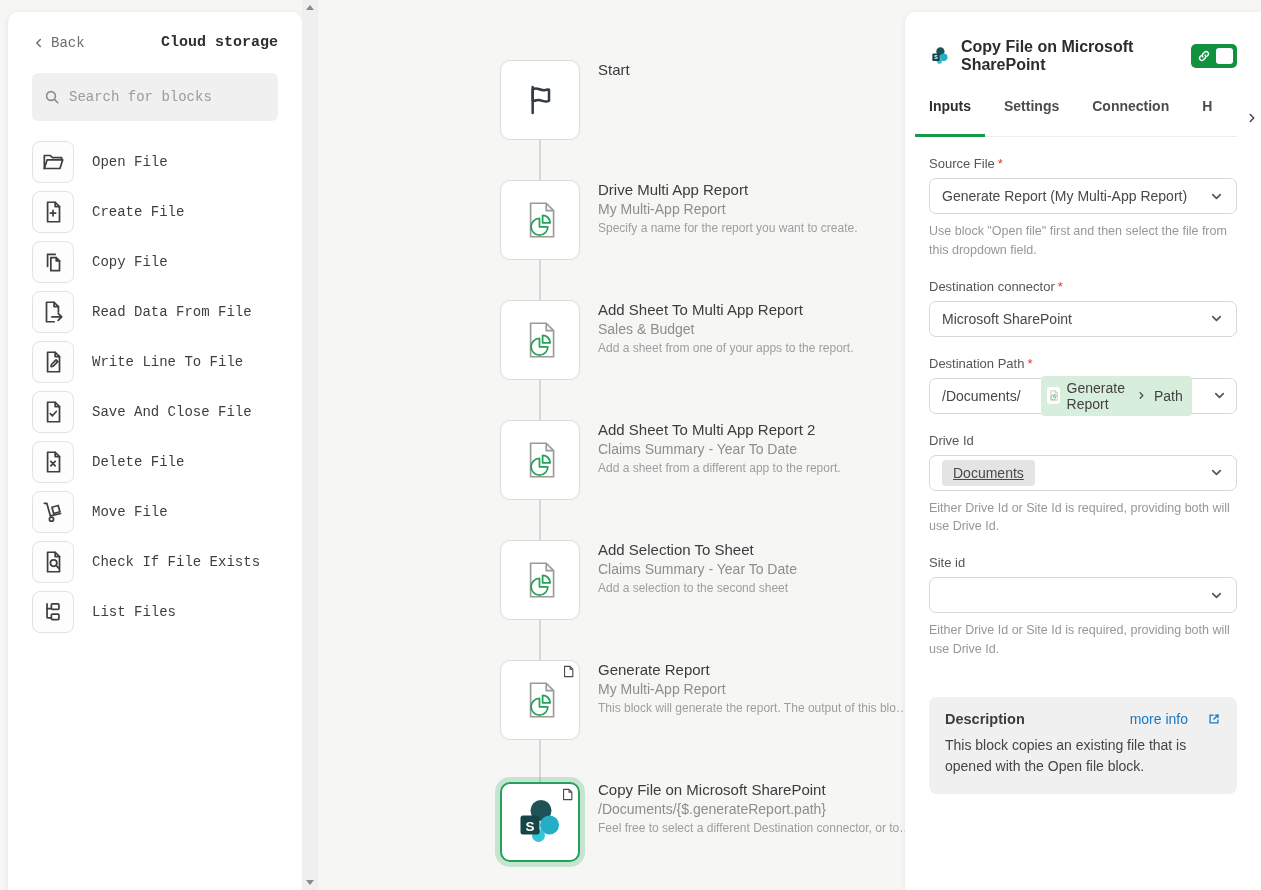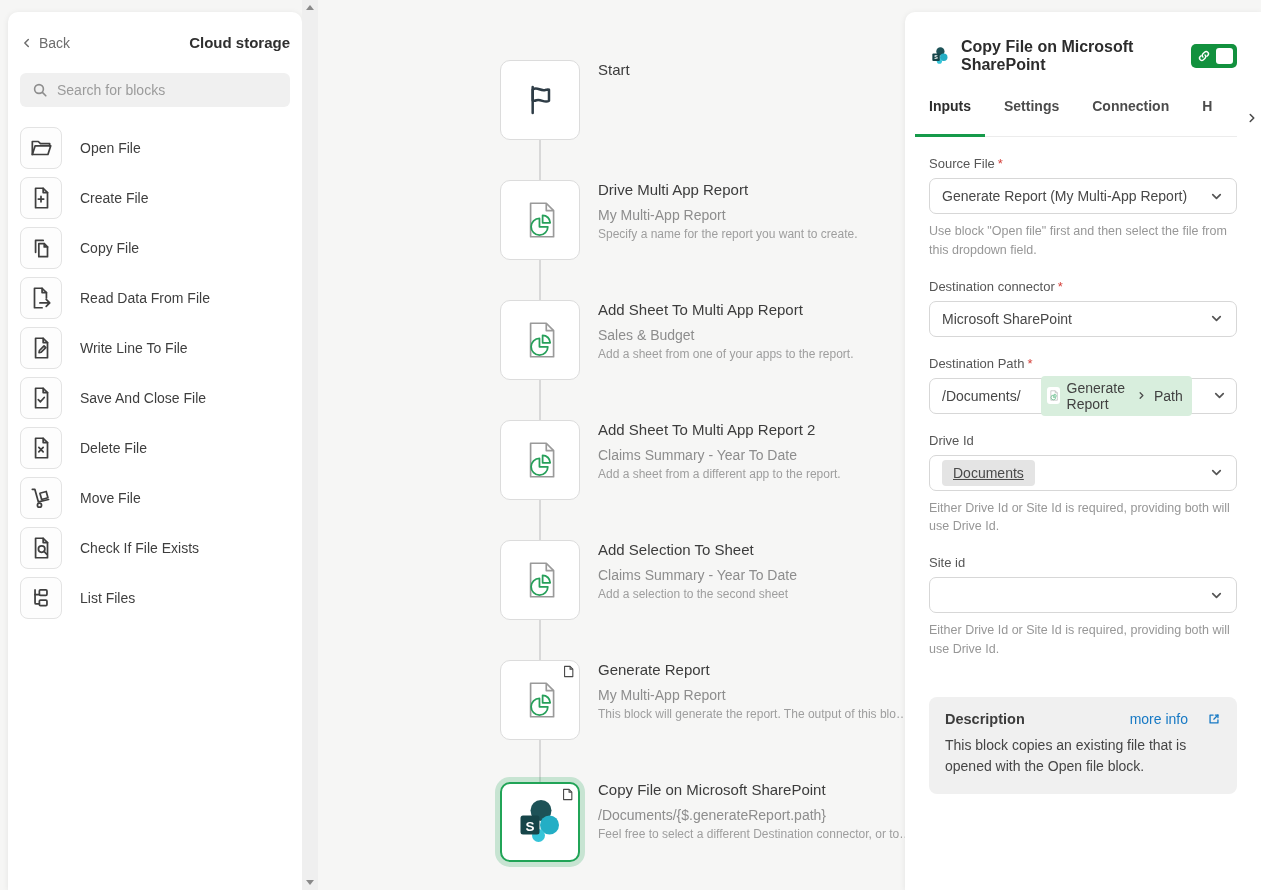--- a/index.html
+++ b/index.html
@@ -11,27 +11,28 @@
     overflow: hidden;
     color:#3c3c3c;
   }
   svg { display:block; }
 
   
   .sidebar {
     position:absolute; left:8px; top:12px; bottom:0; width:294px;
     background:#fff; border-radius:10px 10px 0 0;
     box-shadow:0 1px 6px rgba(0,0,0,.08);
-    padding:22px 12px;
+    padding:22px 24px;
+    font-family:Liberation Mono, monospace;
   }
   .sb-header { display:flex; justify-content:space-between; align-items:center; }
   .back-link { display:flex; align-items:center; gap:5px; color:#6d6d6d; font-size:14px; cursor:pointer; }
   .sb-title { font-size:15px; font-weight:700; color:#2f2f2f; }
   .searchbox {
-    margin-top:22px; height:34px; background:#f0f0f0; border-radius:6px;
+    margin-top:22px; height:48px; background:#f0f0f0; border-radius:6px;
     display:flex; align-items:center; gap:9px; padding:0 12px;
   }
   .searchbox input {
     flex:1; border:none; background:transparent; outline:none;
     font-size:14px; color:#444; font-family:inherit;
   }
   .searchbox input::placeholder { color:#9b9b9b; }
   .block-list { margin-top:20px; display:flex; flex-direction:column; gap:8px;justify-content:center; }
   .block-item { display:flex; align-items:center; gap:18px; cursor:grab; }
   .block-icon {
@@ -55,21 +56,21 @@
   .flow-line { position:absolute; left:221px; top:100px; width:2px; height:706px; background:#d8d8d8; }
   .node {
     position:absolute; left:182px; width:80px; height:80px;
     background:#fff; border:1px solid #dcdcdc; border-radius:10px;
     display:flex; align-items:center; justify-content:center; cursor:pointer;
   }
   .node.selected { border:2px solid #21a457; box-shadow:0 0 0 5px rgba(33,164,87,.22); }
   .node-badge { position:absolute; top:4px; right:5px; color:#4a4a4a; }
   .node-text { position:absolute; left:280px; width:300px; }
   .nt-title { font-size:15px; color:#3c3c3c; }
-  .nt-sub { font-size:14px; color:#8d8d8d; margin-top:9px; }
+  .nt-sub { font-size:14px; color:#8d8d8d; margin-top:3px; }
   .nt-desc { font-size:12px; color:#9e9e9e; margin-top:4px; white-space:nowrap; }
 
   
   .panel {
     position:absolute; left:905px; top:12px; bottom:0; width:356px;
     background:#fff; border-radius:10px 0 0 0;
     box-shadow:0 1px 6px rgba(0,0,0,.08);
     padding:26px 24px 0;
   }
   .p-header { display:flex; align-items:center; gap:10px; }

